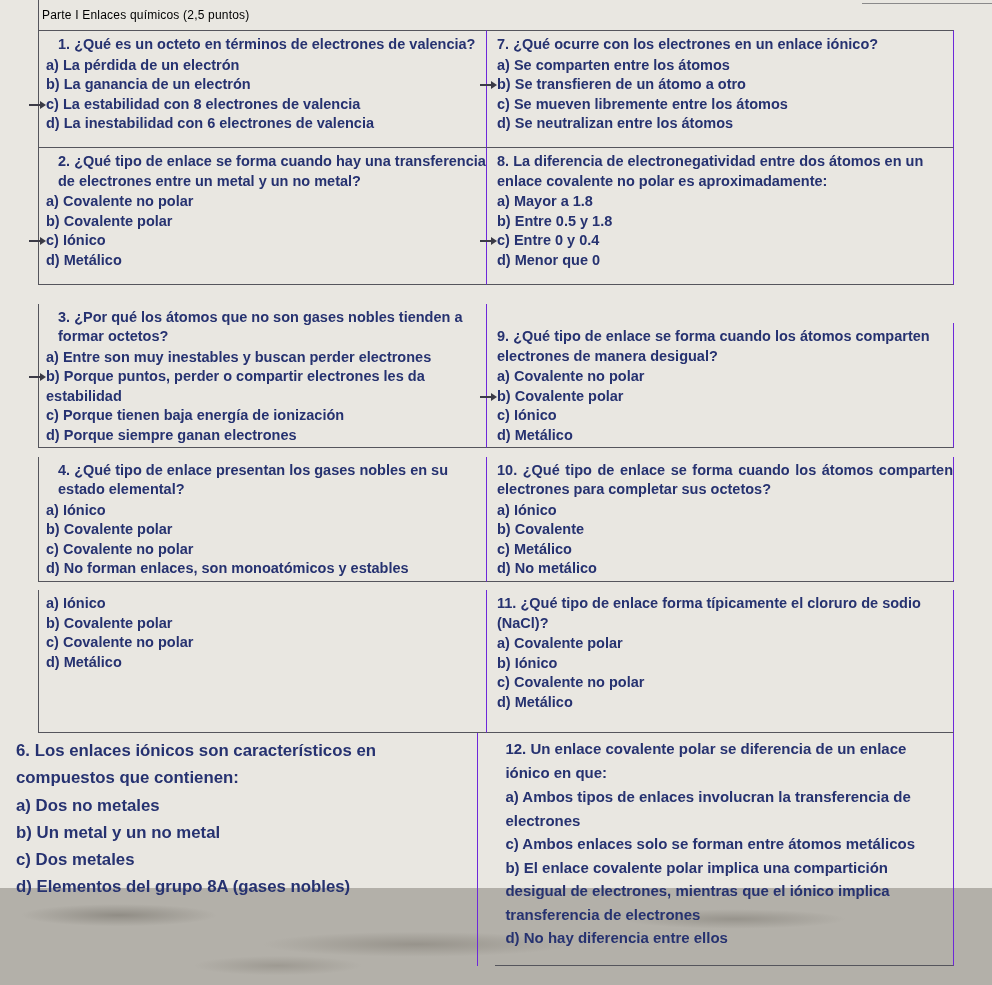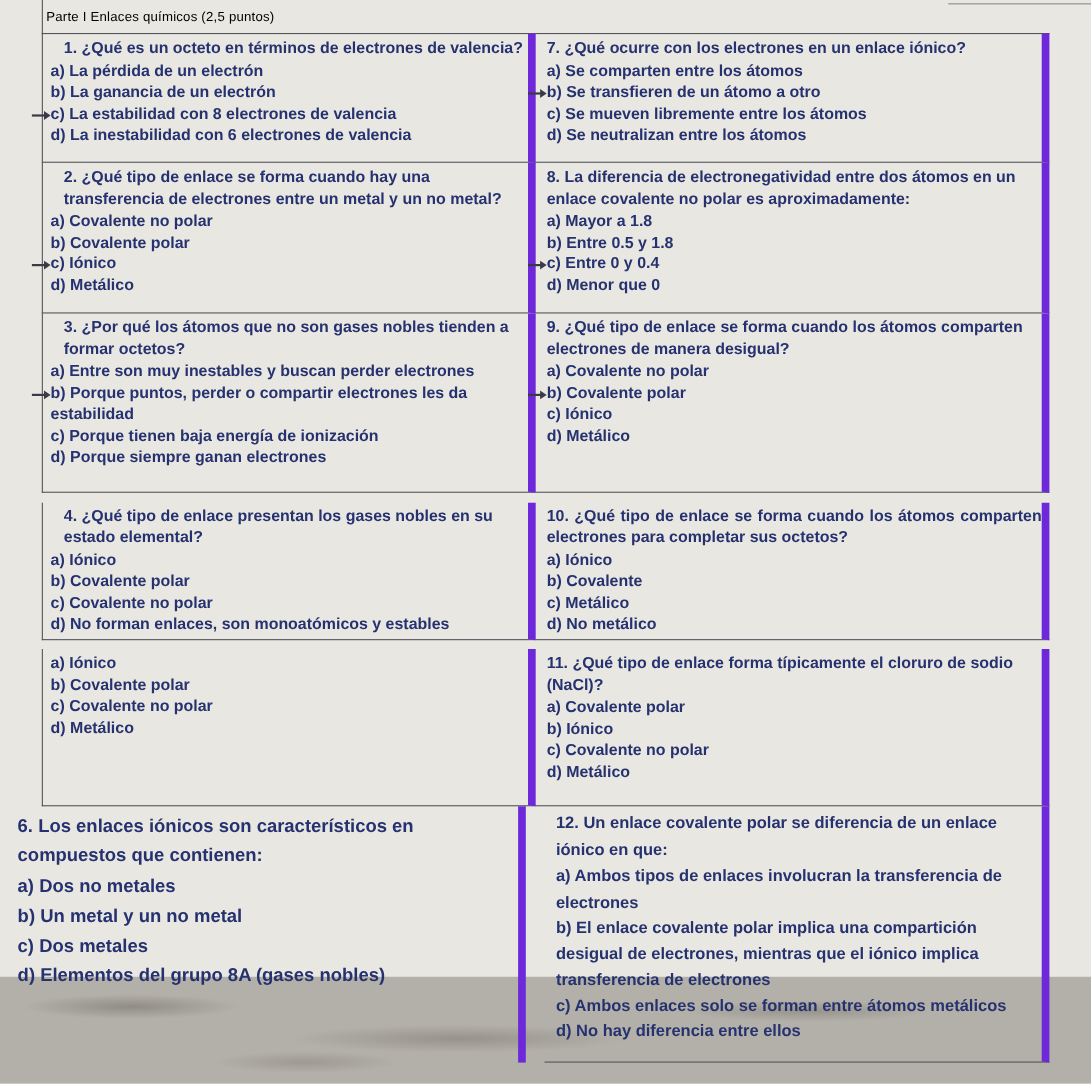--- a/index.html
+++ b/index.html
@@ -12,27 +12,27 @@
   .title{
     position:absolute;left:42px;top:8px;z-index:3;
     font-size:12px;font-weight:normal;color:#000000;letter-spacing:.2px;
   }
   .artifact-vline{position:absolute;left:38px;top:0;width:1px;height:31px;background:#55555c;z-index:3;}
   .artifact-topline{position:absolute;right:0;top:3px;width:130px;height:1px;background:#8a8a8a;z-index:3;}
   .quiz-table{position:absolute;left:8px;top:30px;width:946px;z-index:2;}
   .row{display:flex;align-items:stretch;}
   .cell{
     box-sizing:border-box;position:relative;
-    border-right:7px solid #6d28d9;border-bottom:1px solid #55555c;
+    border-right:1px solid #6d28d9;border-bottom:1px solid #55555c;
     padding:4px 0 2px 7px;
     font-size:14.5px;line-height:19.5px;font-weight:600;
   }
   .row:nth-child(1){min-height:118px;}
   .row:nth-child(2){min-height:137px;}
-  .row:nth-child(3){min-height:163px;}
+  .row:nth-child(3){min-height:163px;align-items:flex-end;}
   .row:nth-child(4){min-height:142px;align-items:center;}
   .row:nth-child(5){min-height:143px;}
   .row:nth-child(6){min-height:233px;gap:17px;}
   .row:first-child .cell{border-top:1px solid #55555c;}
   .cell.left{width:449px;}
   .row:not(.last) .cell.left{margin-left:30px;border-left:1px solid #55555c;}
   .cell.right{width:467px;padding-left:10px;}
   .row.last .cell.left{width:479px;margin-left:0;border-left:none;border-bottom:none;
     font-size:16.8px;line-height:27px;padding-left:8px;}
   .row.last .cell.right{font-size:15px;line-height:23.5px;}
@@ -148,19 +148,19 @@
       <div class="cell left">
         <div class="qtext"><span class="qnum">6.</span> <span>Los enlaces iónicos son característicos en compuestos que contienen:</span></div>
         <div class="opt"><span class="olabel">a)</span> <span>Dos no metales</span></div>
         <div class="opt"><span class="olabel">b)</span> <span>Un metal y un no metal</span></div>
         <div class="opt"><span class="olabel">c)</span> <span>Dos metales</span></div>
         <div class="opt"><span class="olabel">d)</span> <span>Elementos del grupo 8A (gases nobles)</span></div>
       </div>
       <div class="cell right">
         <div class="qtext"><span class="qnum">12.</span> <span>Un enlace covalente polar se diferencia de un enlace iónico en que:</span></div>
         <div class="opt"><span class="olabel">a)</span> <span>Ambos tipos de enlaces involucran la transferencia de electrones</span></div>
+        <div class="opt"><span class="olabel">c)</span> <span>Ambos enlaces solo se forman entre átomos metálicos</span></div>
         <div class="opt"><span class="olabel">b)</span> <span>El enlace covalente polar implica una compartición desigual de electrones, mientras que el iónico implica transferencia de electrones</span></div>
-        <div class="opt"><span class="olabel">c)</span> <span>Ambos enlaces solo se forman entre átomos metálicos</span></div>
         <div class="opt"><span class="olabel">d)</span> <span>No hay diferencia entre ellos</span></div>
       </div>
     </div>
   </div>
 <div class="scan-band"></div>
 
 </body></html>

